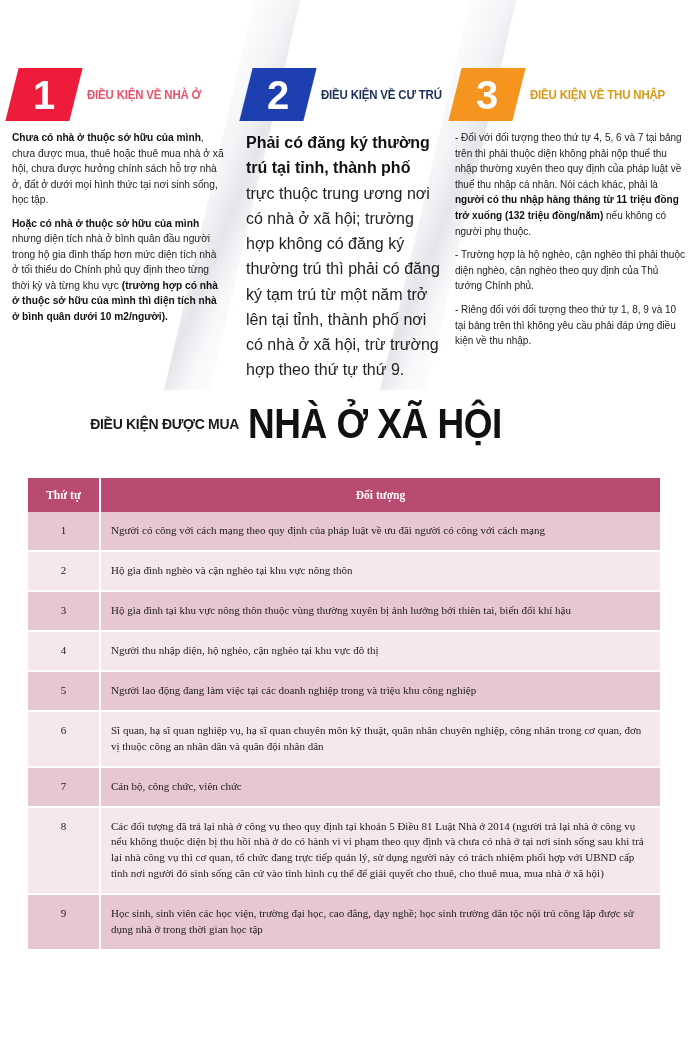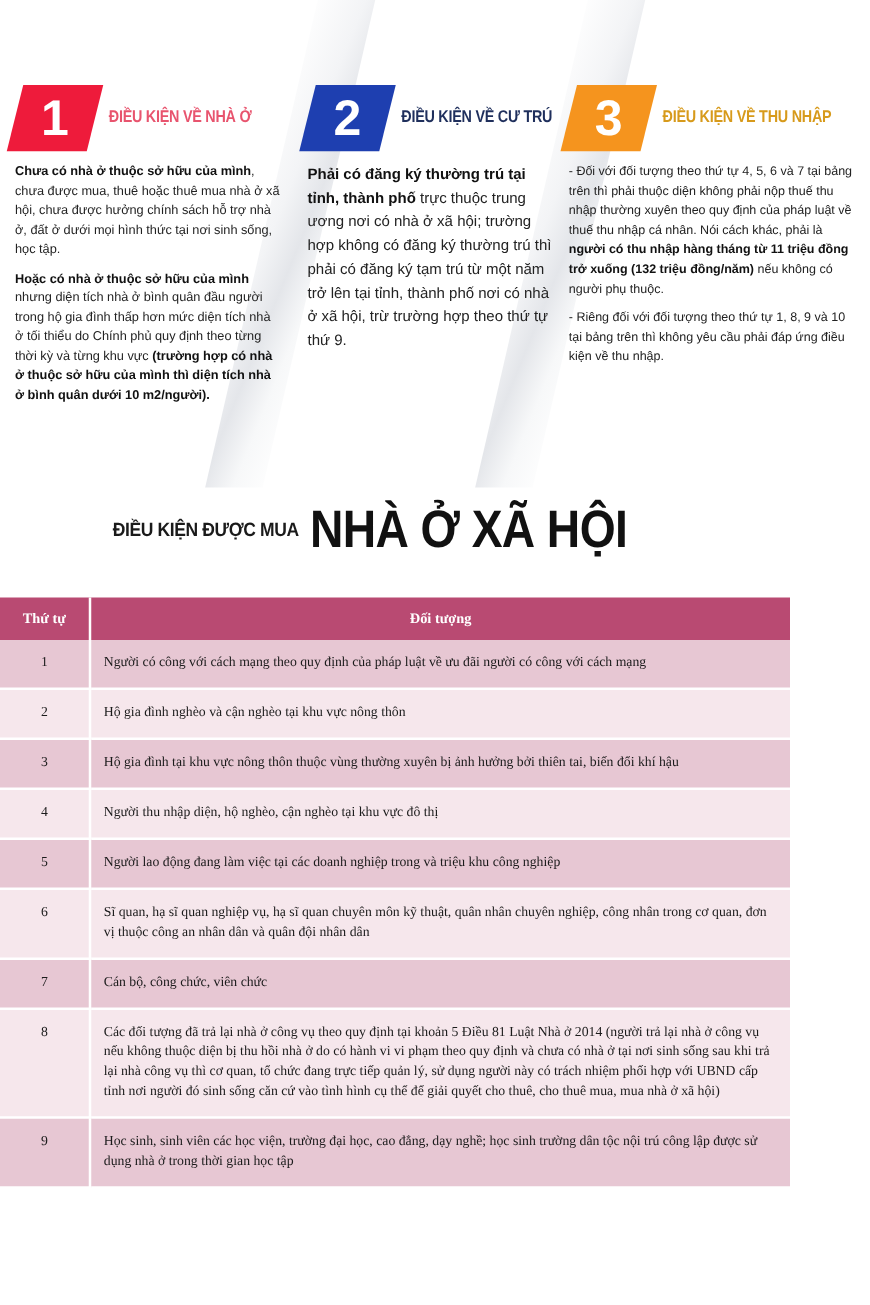--- a/index.html
+++ b/index.html
@@ -92,21 +92,21 @@
     font-size:10.5px;
     line-height:1.53;
     color:#222;
     font-family:"Liberation Sans", sans-serif;
     text-align:left;
   }
   .col-body p{margin:0 0 8px 0;}
   .col-body p:last-child{margin-bottom:0;}
   .col-body b{font-weight:bold;color:#111;}
   .col.c1 .col-body{font-size:10.2px;line-height:1.52;}
-  .col.c2 .col-body{font-size:12px;line-height:1.58;}
+  .col.c2 .col-body{font-size:16px;line-height:1.58;}
   .col.c3 .col-body{font-size:10px;line-height:1.56;}
 
   
   .main-title{
     position:absolute;
     left:0;top:392px;
     width:592px;
     height:62px;
     display:flex;
     align-items:center;
@@ -135,20 +135,21 @@
   .tbl-wrap{
     position:absolute;
     left:0;top:478px;
     width:696px;
   }
   table.ds{
     border-collapse:collapse;
     width:632px;
     table-layout:fixed;
     font-family:"Liberation Serif", serif;
+    margin-left:28px;
   }
   table.ds col.c-no{width:72px;}
   table.ds th{
     background:#b94a72;
     color:#ffffff;
     font-size:11.5px;
     font-weight:bold;
     padding:11px 6px;
     text-align:center;
     font-family:"Liberation Serif", serif;
@@ -208,20 +209,21 @@
 
   <div class="col c3">
     <div class="badge-row">
       <div class="num-badge badge-orange">
         <span>3</span>
       </div>
       <div class="badge-title t-orange">ĐIỀU KIỆN VỀ THU NHẬP</div>
     </div>
     <div class="col-body">
         <p><span>- Đối với đối tượng theo thứ tự 4, 5, 6 và 7 tại bảng trên thì phải thuộc diện không phải nộp thuế thu nhập thường xuyên theo quy định của pháp luật về thuế thu nhập cá nhân. Nói cách khác, phải là </span><b>người có thu nhập hàng tháng từ 11 triệu đồng trở xuống (132 triệu đồng/năm)</b><span> nếu không có người phụ thuộc.</span></p>
+        <p><span>- Trường hợp là hộ nghèo, cận nghèo thì phải thuộc diện nghèo, cận nghèo theo quy định của Thủ tướng Chính phủ.</span></p>
         <p><span>- Riêng đối với đối tượng theo thứ tự 1, 8, 9 và 10 tại bảng trên thì không yêu cầu phải đáp ứng điều kiện về thu nhập.</span></p>
       </div>
   </div>
 </div>
 
 <div class="main-title">
   <span class="title-pre">ĐIỀU KIỆN ĐƯỢC MUA</span>
   <span class="title-main">NHÀ Ở XÃ HỘI</span>
 </div>
 

